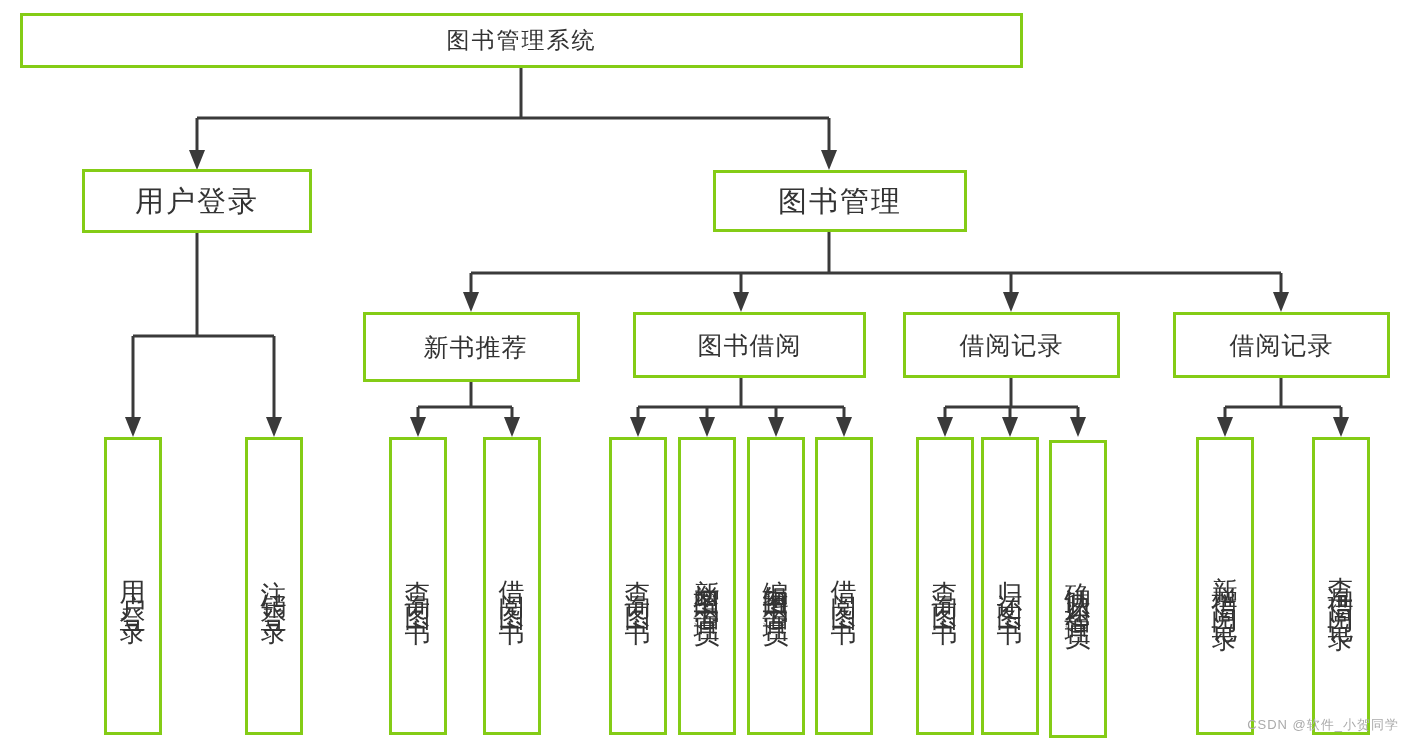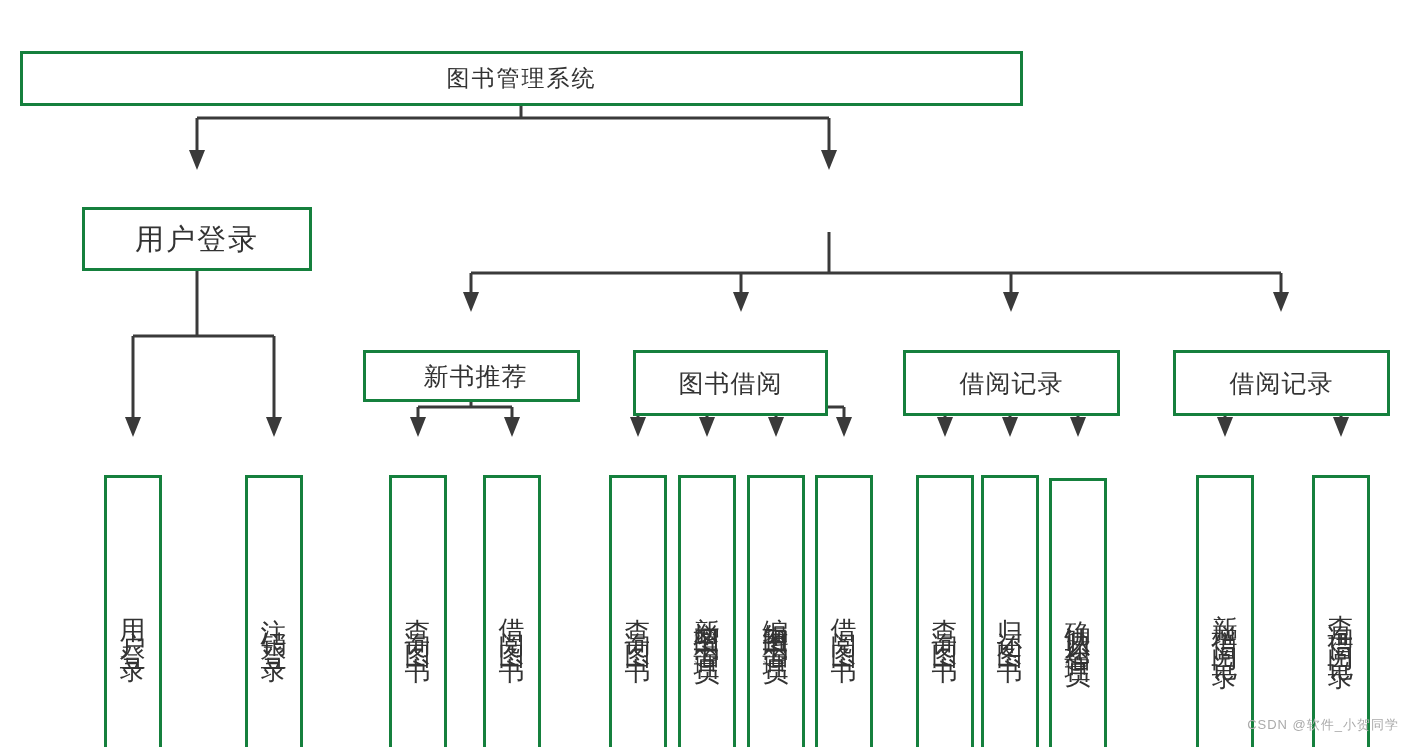--- a/index.html
+++ b/index.html
@@ -3,23 +3,23 @@
 <meta charset="utf-8">
 <style>
   html,body{margin:0;padding:0;background:#ffffff;}
   body{font-family:"Liberation Sans",sans-serif;}
   .canvas{position:relative;width:1405px;height:747px;background:#ffffff;overflow:hidden;}
   .connectors{position:absolute;left:0;top:0;z-index:0;}
   .connectors line{stroke:#3a3a3a;stroke-width:3;}
   .connectors polygon{fill:#3a3a3a;stroke:none;}
   .node{
     position:absolute;z-index:1;box-sizing:border-box;
-    border:3px solid #15803d;background:#ffffff;color:#333333;
+    border:3px solid #84cc16;background:#ffffff;color:#333333;
     display:flex;align-items:center;justify-content:center;
-    text-align:center;line-height:1;margin-top:38px;
+    text-align:center;line-height:1;
   }
   .root{font-size:23px;letter-spacing:2px;}
   .l2{font-size:29px;letter-spacing:2px;}
   .l3{font-size:25px;letter-spacing:1px;}
   .v{writing-mode:vertical-rl;text-orientation:mixed;font-size:26px;}
   .s4{letter-spacing:13px;}
   .s6{letter-spacing:10px;}
   .s9{letter-spacing:6px;}
   .watermark{
     position:absolute;z-index:2;top:716px;right:6px;
@@ -103,23 +103,24 @@
       <line x1="1225" y1="407" x2="1225" y2="419"></line>
       <polygon points="1217,417 1233,417 1225,437"></polygon>
       <line x1="1341" y1="407" x2="1341" y2="419"></line>
       <polygon points="1333,417 1349,417 1341,437"></polygon>
     </g>
   </svg>
 
   <div class="node root" style="left:20px;top:13px;width:1003px;height:55px;">图书管理系统</div>
 
   <div class="node l2" style="left:82px;top:169px;width:230px;height:64px;">用户登录</div>
+  <div class="node l2" style="left:713px;top:170px;width:254px;height:62px;">图书管理</div>
 
-  <div class="node l3" style="left:363px;top:312px;width:217px;height:52px;padding-left:8px;">新书推荐</div>
-  <div class="node l3" style="left:633px;top:312px;width:195px;height:66px;">图书借阅</div>
+  <div class="node l3" style="left:363px;top:312px;width:217px;height:70px;padding-left:8px;">新书推荐</div>
+  <div class="node l3" style="left:633px;top:312px;width:233px;height:66px;">图书借阅</div>
   <div class="node l3" style="left:903px;top:312px;width:217px;height:66px;">借阅记录</div>
   <div class="node l3" style="left:1173px;top:312px;width:217px;height:66px;">借阅记录</div>
 
   <div class="node v s4" style="left:104px;top:437px;width:58px;height:298px;">用户登录</div>
   <div class="node v s4" style="left:245px;top:437px;width:58px;height:298px;">注销登录</div>
 
   <div class="node v s4" style="left:389px;top:437px;width:58px;height:298px;">查询图书</div>
   <div class="node v s4" style="left:483px;top:437px;width:58px;height:298px;">借阅图书</div>
 
   <div class="node v s4" style="left:609px;top:437px;width:58px;height:298px;">查询图书</div>

